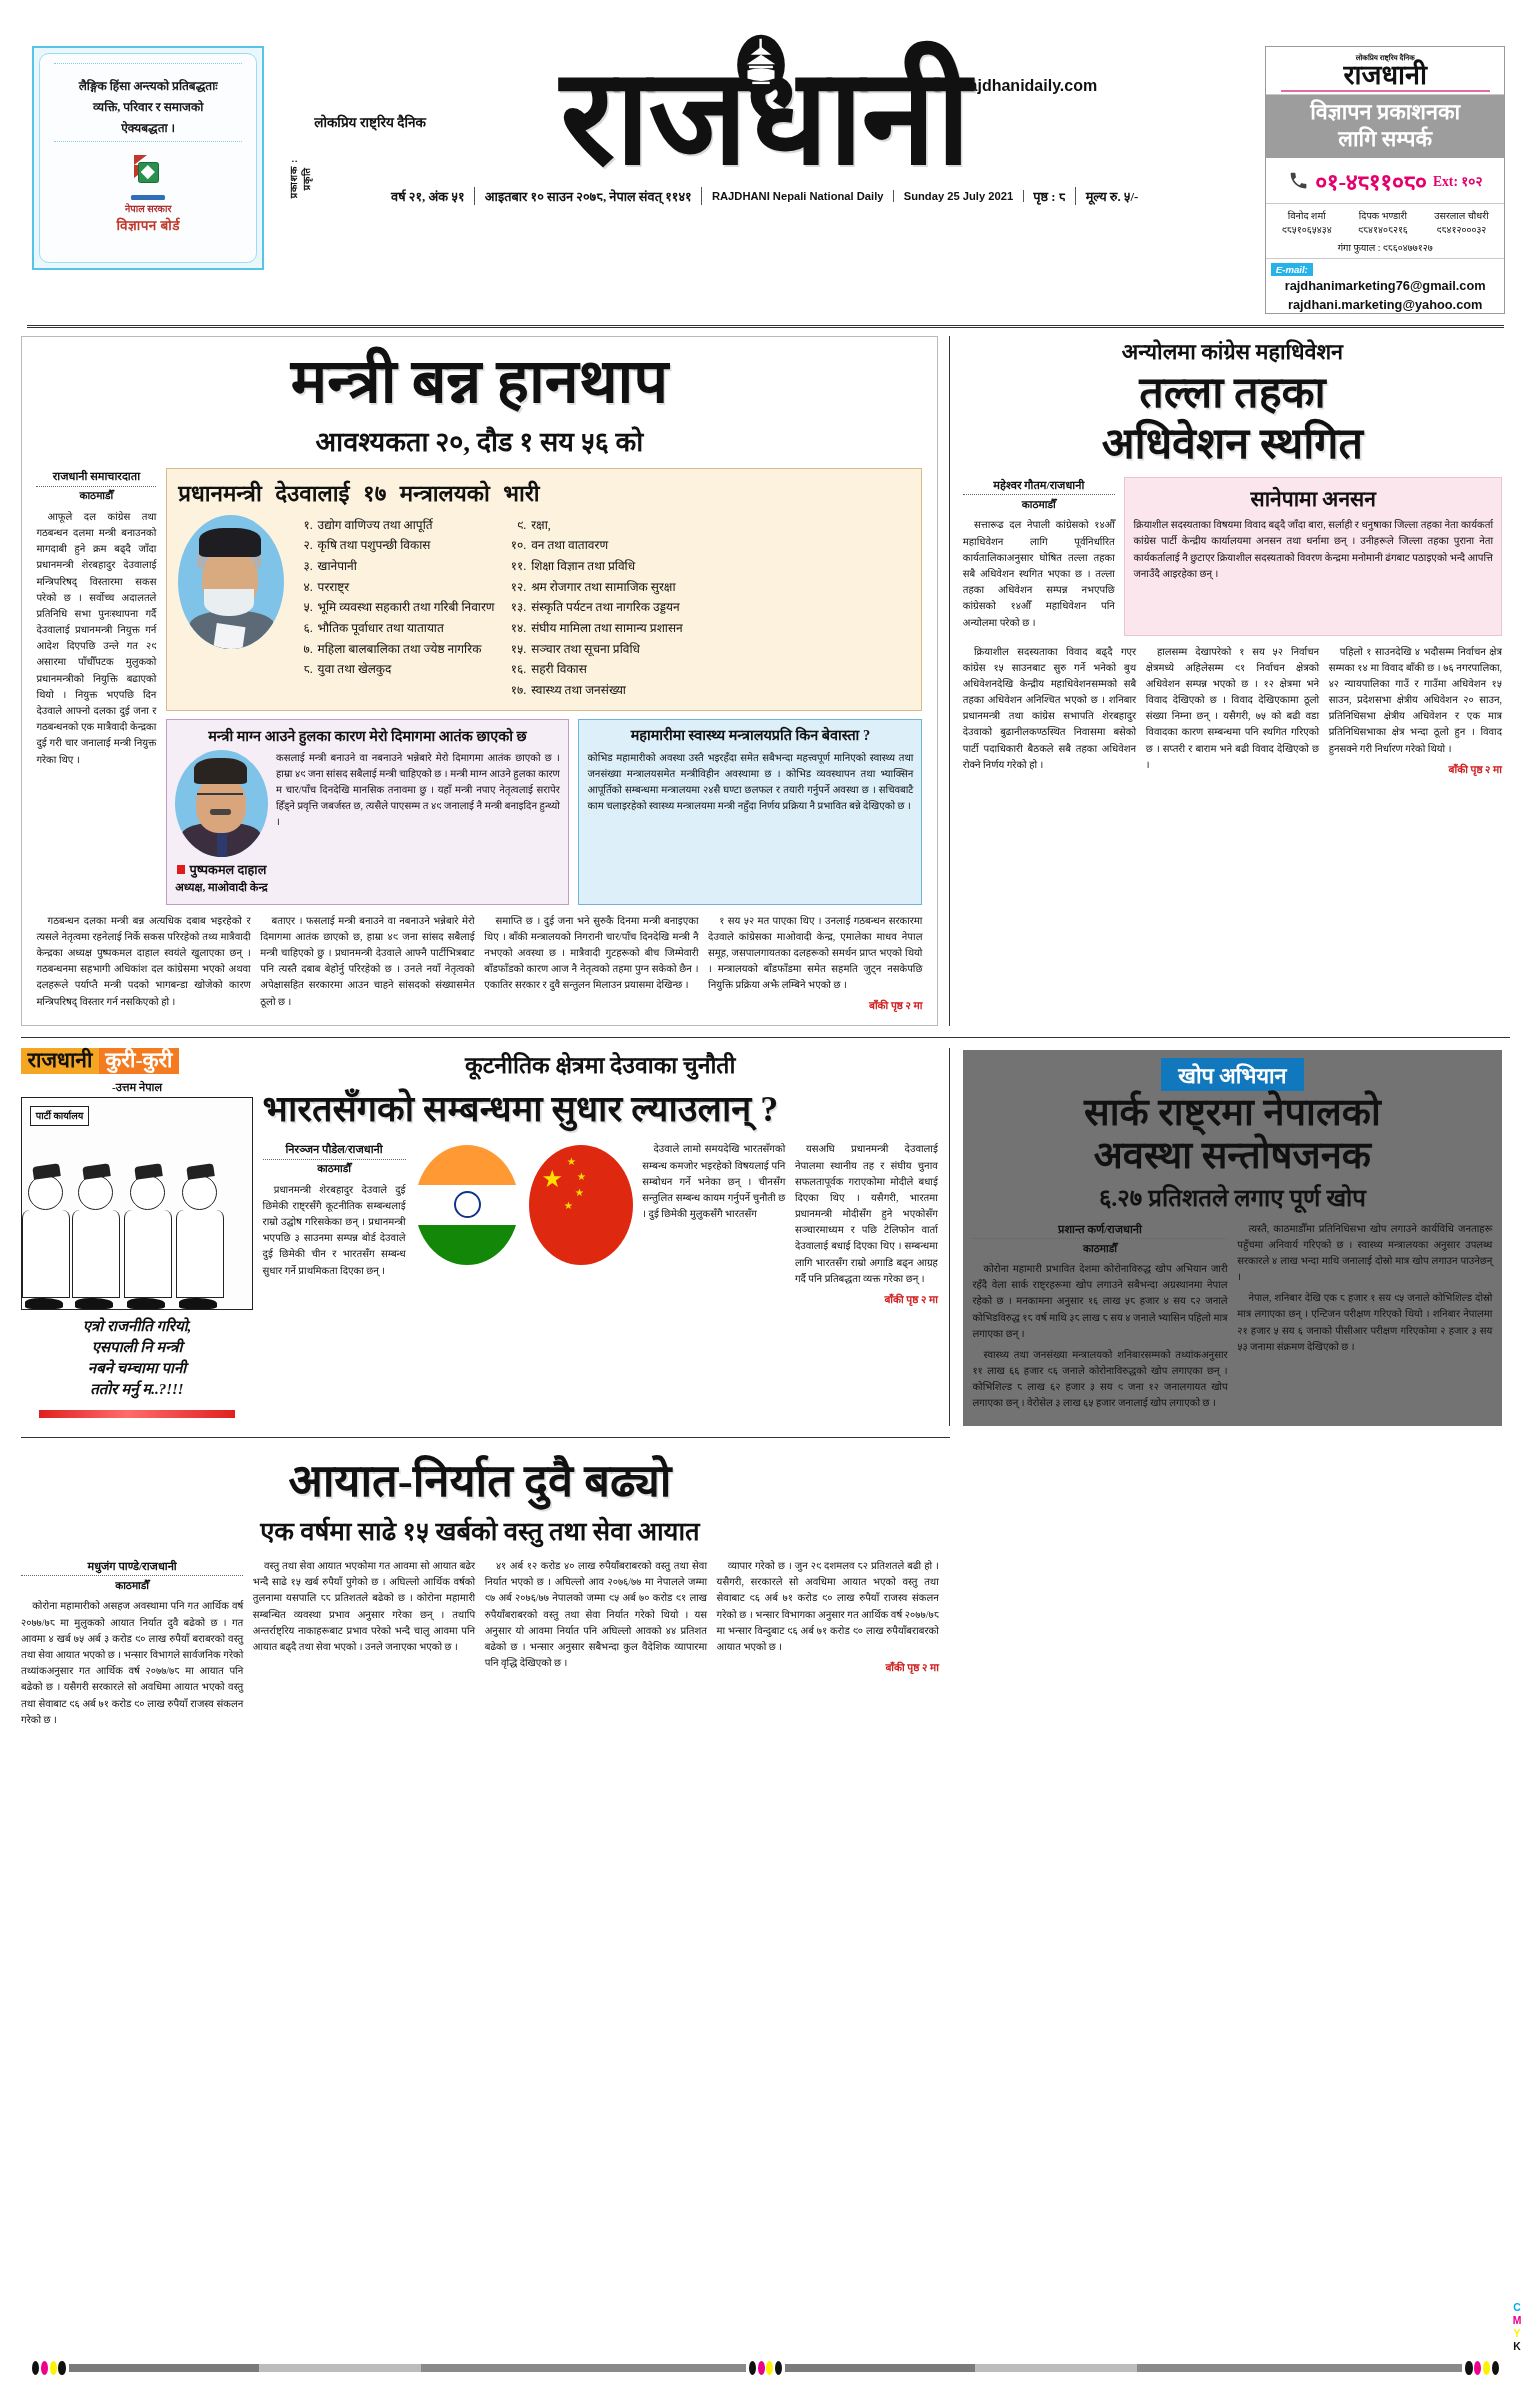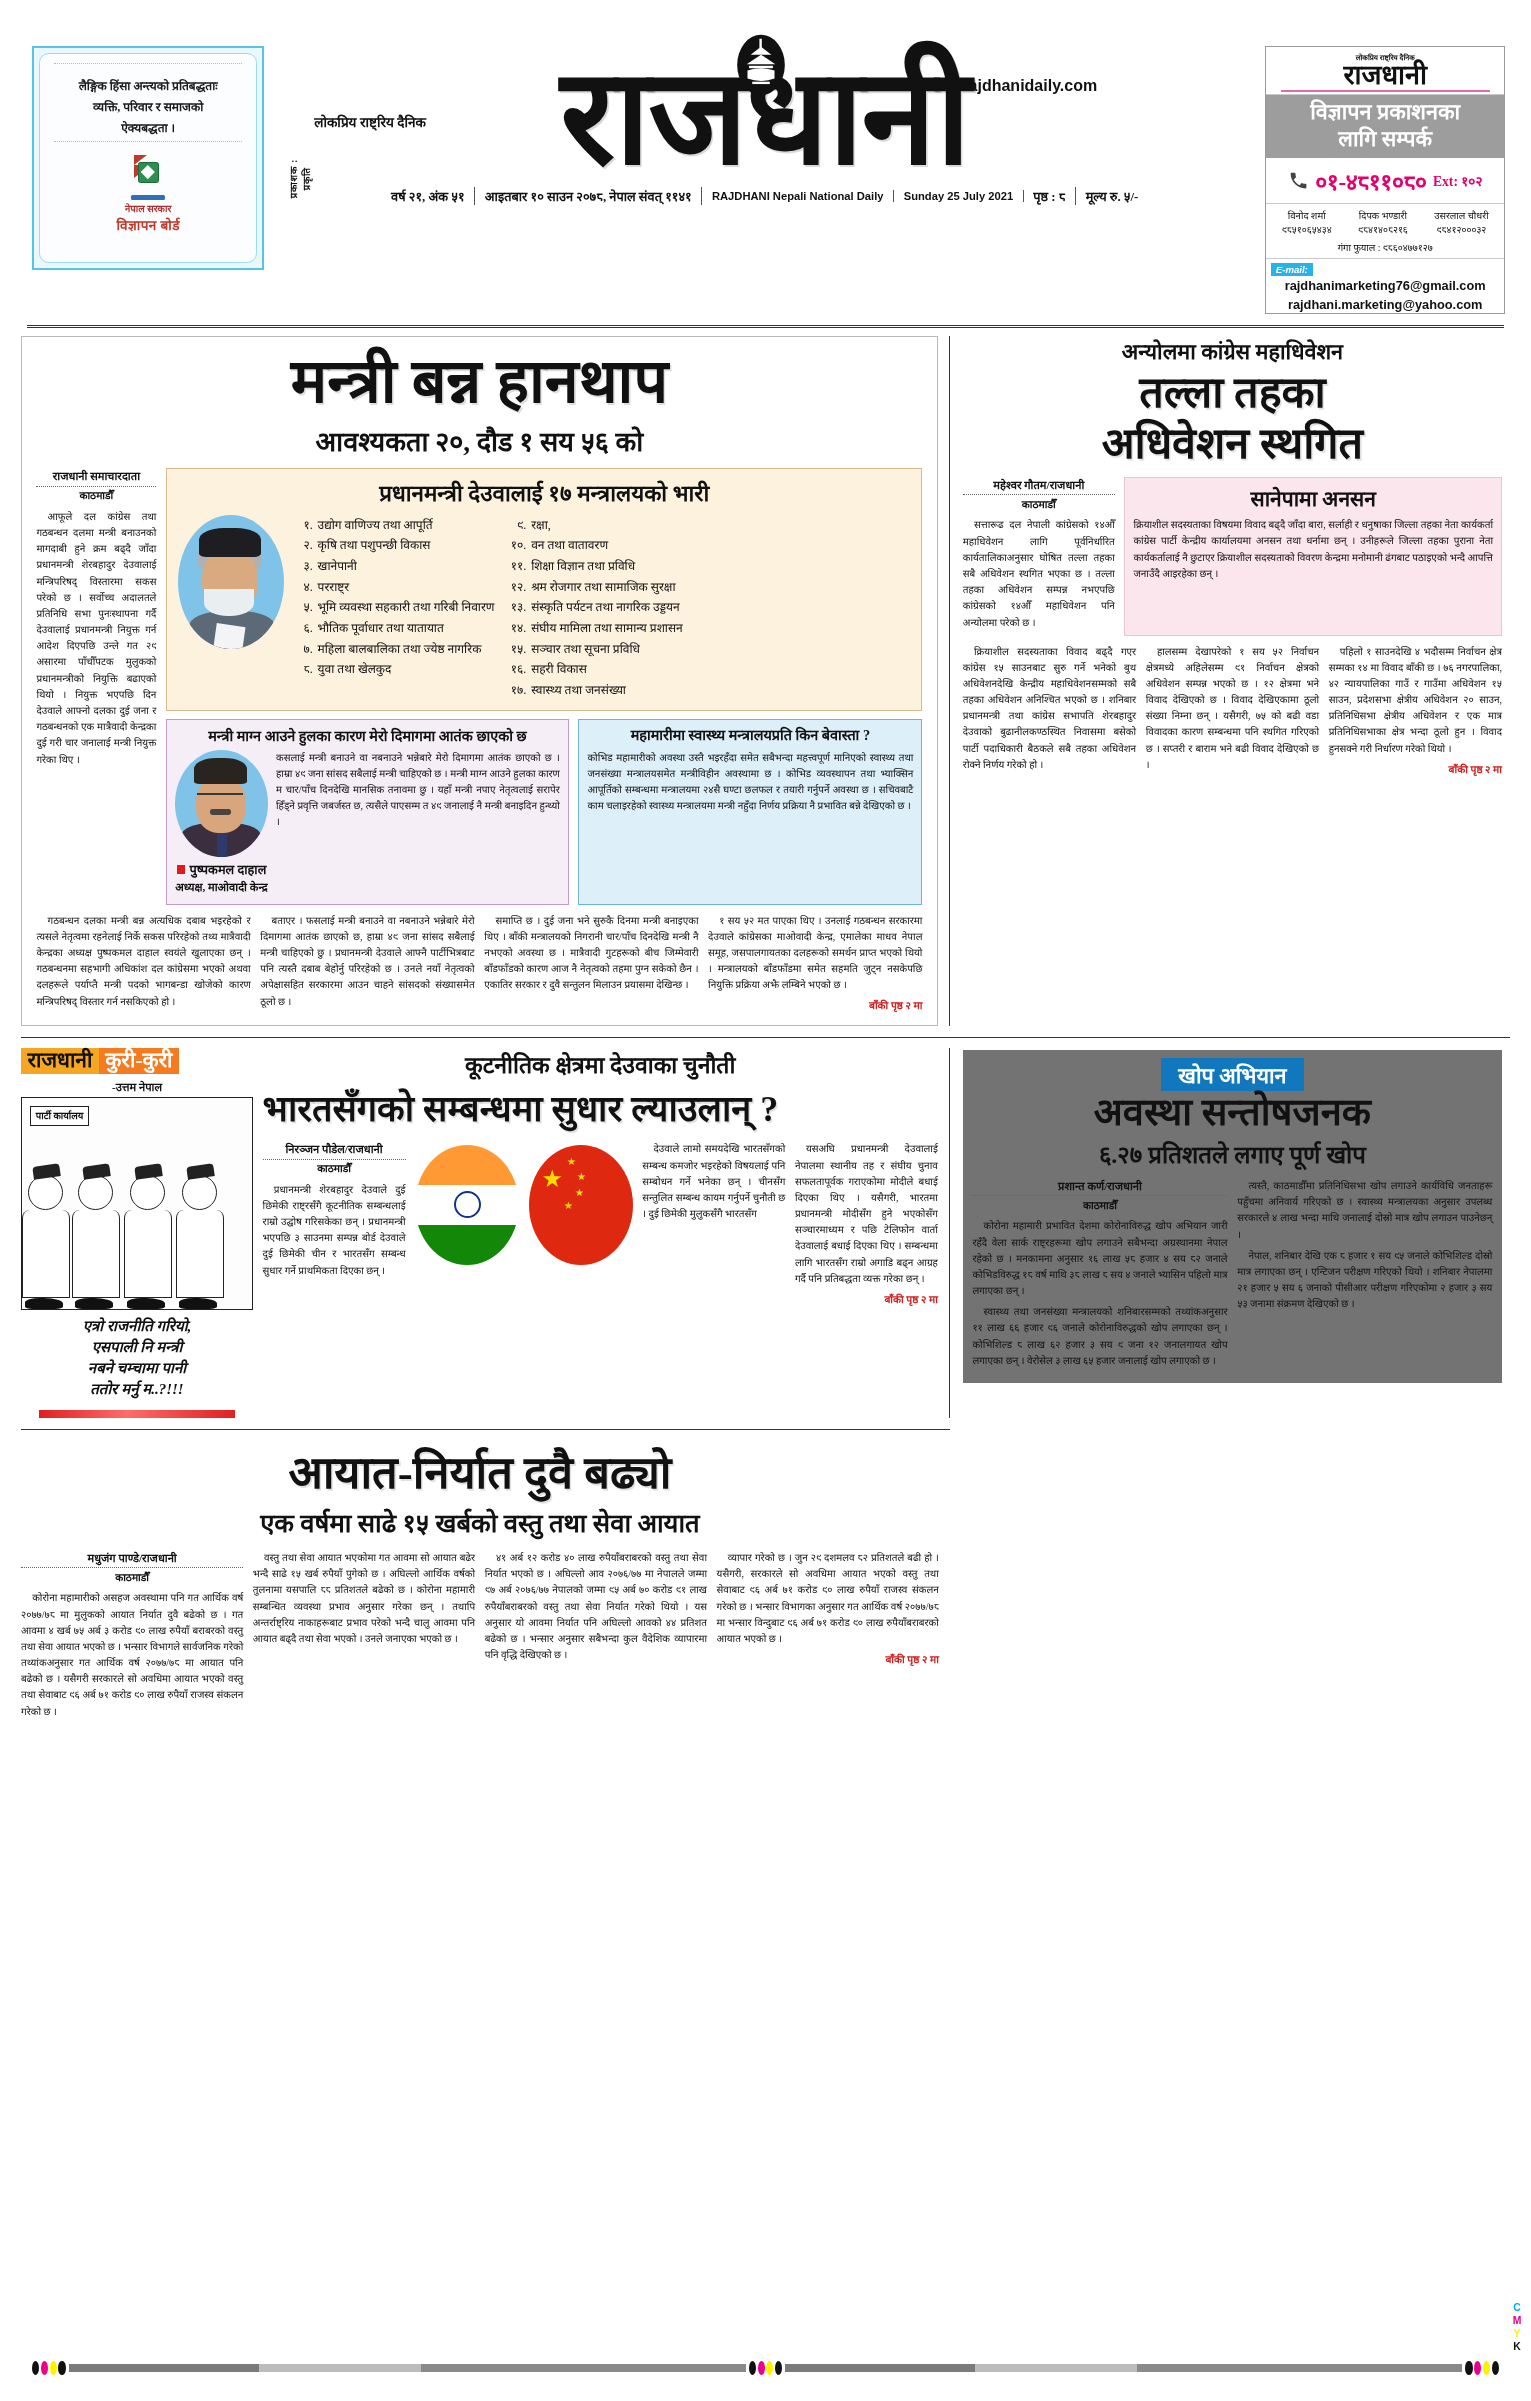--- a/index.html
+++ b/index.html
@@ -126,21 +126,21 @@
   .lead-col1 { width:120px; }
   .lead-right { flex:1; }
 
   .colbox { font-size:10px; line-height:1.62; text-align:justify; }
   .colbox p { margin:0 0 4.8px; text-indent:11.2px; }
 
   
   .box-ministries {
     border:0.8px solid #d6b98d; background:#fdf2dd; padding:8px 11.2px 9.6px;
   }
-  .box-ministries h3 { text-align:center; font-size:22.4px; margin:0 0 6.4px; font-weight:700; }
+  .box-ministries h3 { text-align:left; font-size:22.4px; margin:0 0 6.4px; font-weight:700;font-family:Liberation Mono, monospace; }
   .bm-body { display:flex; gap:9.6px; align-items:flex-start; }
   .deuba-photo {
     width:106px; height:134px; border-radius:50%;
     background:linear-gradient(160deg,#7fc3e8 0 100%); position:relative; overflow:hidden; flex:none;
   }
   .deuba-photo .hat { position:absolute; left:21px; top:12.8px; width:62px; height:29px; background:#1d1d22; border-radius:40% 40% 12% 12%; }
   .deuba-photo .face { position:absolute; left:24px; top:35px; width:56px; height:62px; background:#d9a97f; border-radius:44% 44% 46% 46%; }
   .deuba-photo .hair { position:absolute; left:19px; top:32px; width:64px; height:21px; background:#aeb1b5; border-radius:45% 45% 0 0; }
   .deuba-photo .mask { position:absolute; left:25.6px; top:74px; width:50px; height:27px; background:#e9eef1; border-radius:0 0 48% 48%; }
   .deuba-photo .body { position:absolute; left:11.2px; bottom:0; width:86px; height:38px; background:#5c6a78; border-radius:40% 40% 0 0; }
@@ -630,20 +630,21 @@
           </div>
         </div>
       </div>
     </div>
 
     <div class="band-right">
       <div class="vac-box">
         <div class="khop-tag">
           <span>खोप अभियान</span>
         </div>
+        <div class="vac-head">सार्क राष्ट्रमा नेपालको</div>
         <div class="vac-head">अवस्था सन्तोषजनक</div>
         <div class="vac-sub">६.२७ प्रतिशतले लगाए पूर्ण खोप</div>
         <div class="vac-body">
           <div>
             <div class="byline">
               <div>प्रशान्त कर्ण/राजधानी</div>
               <div class="rule"></div>
               <div class="place">काठमाडौँ</div>
             </div>
             <div class="colbox" style="margin-top:6.4px;">

